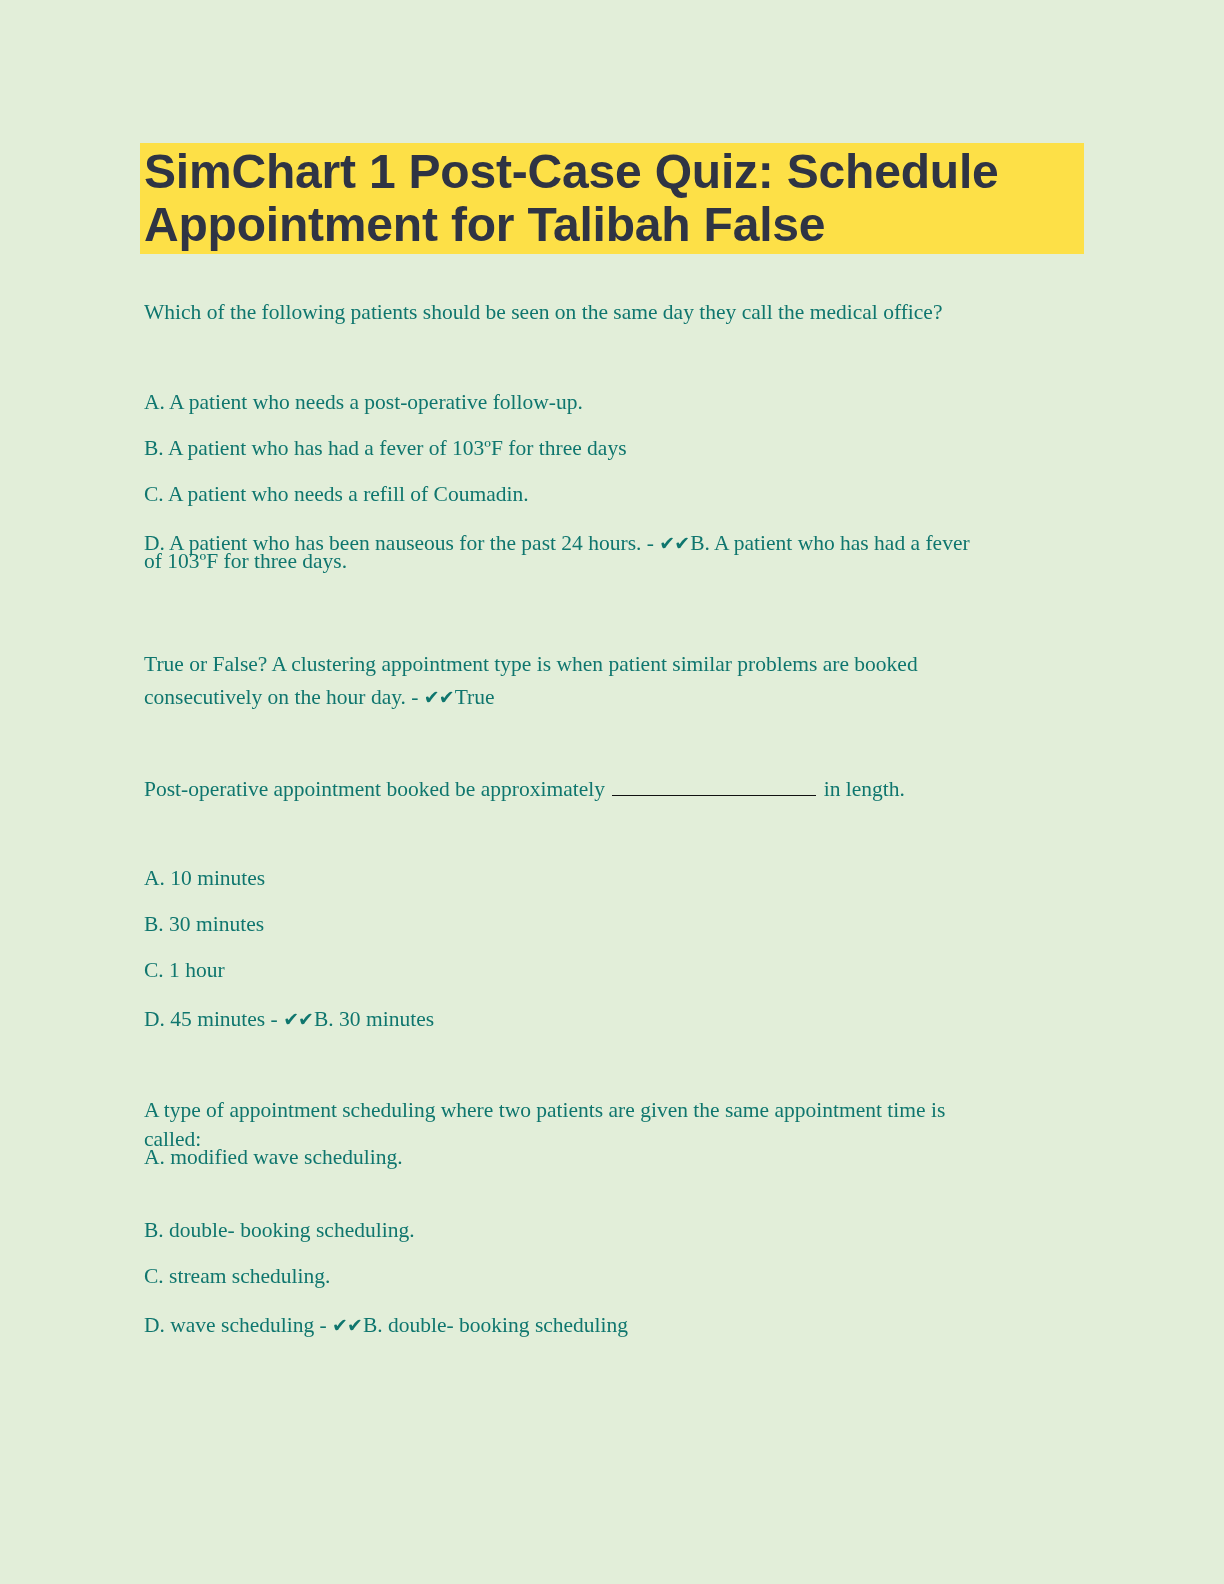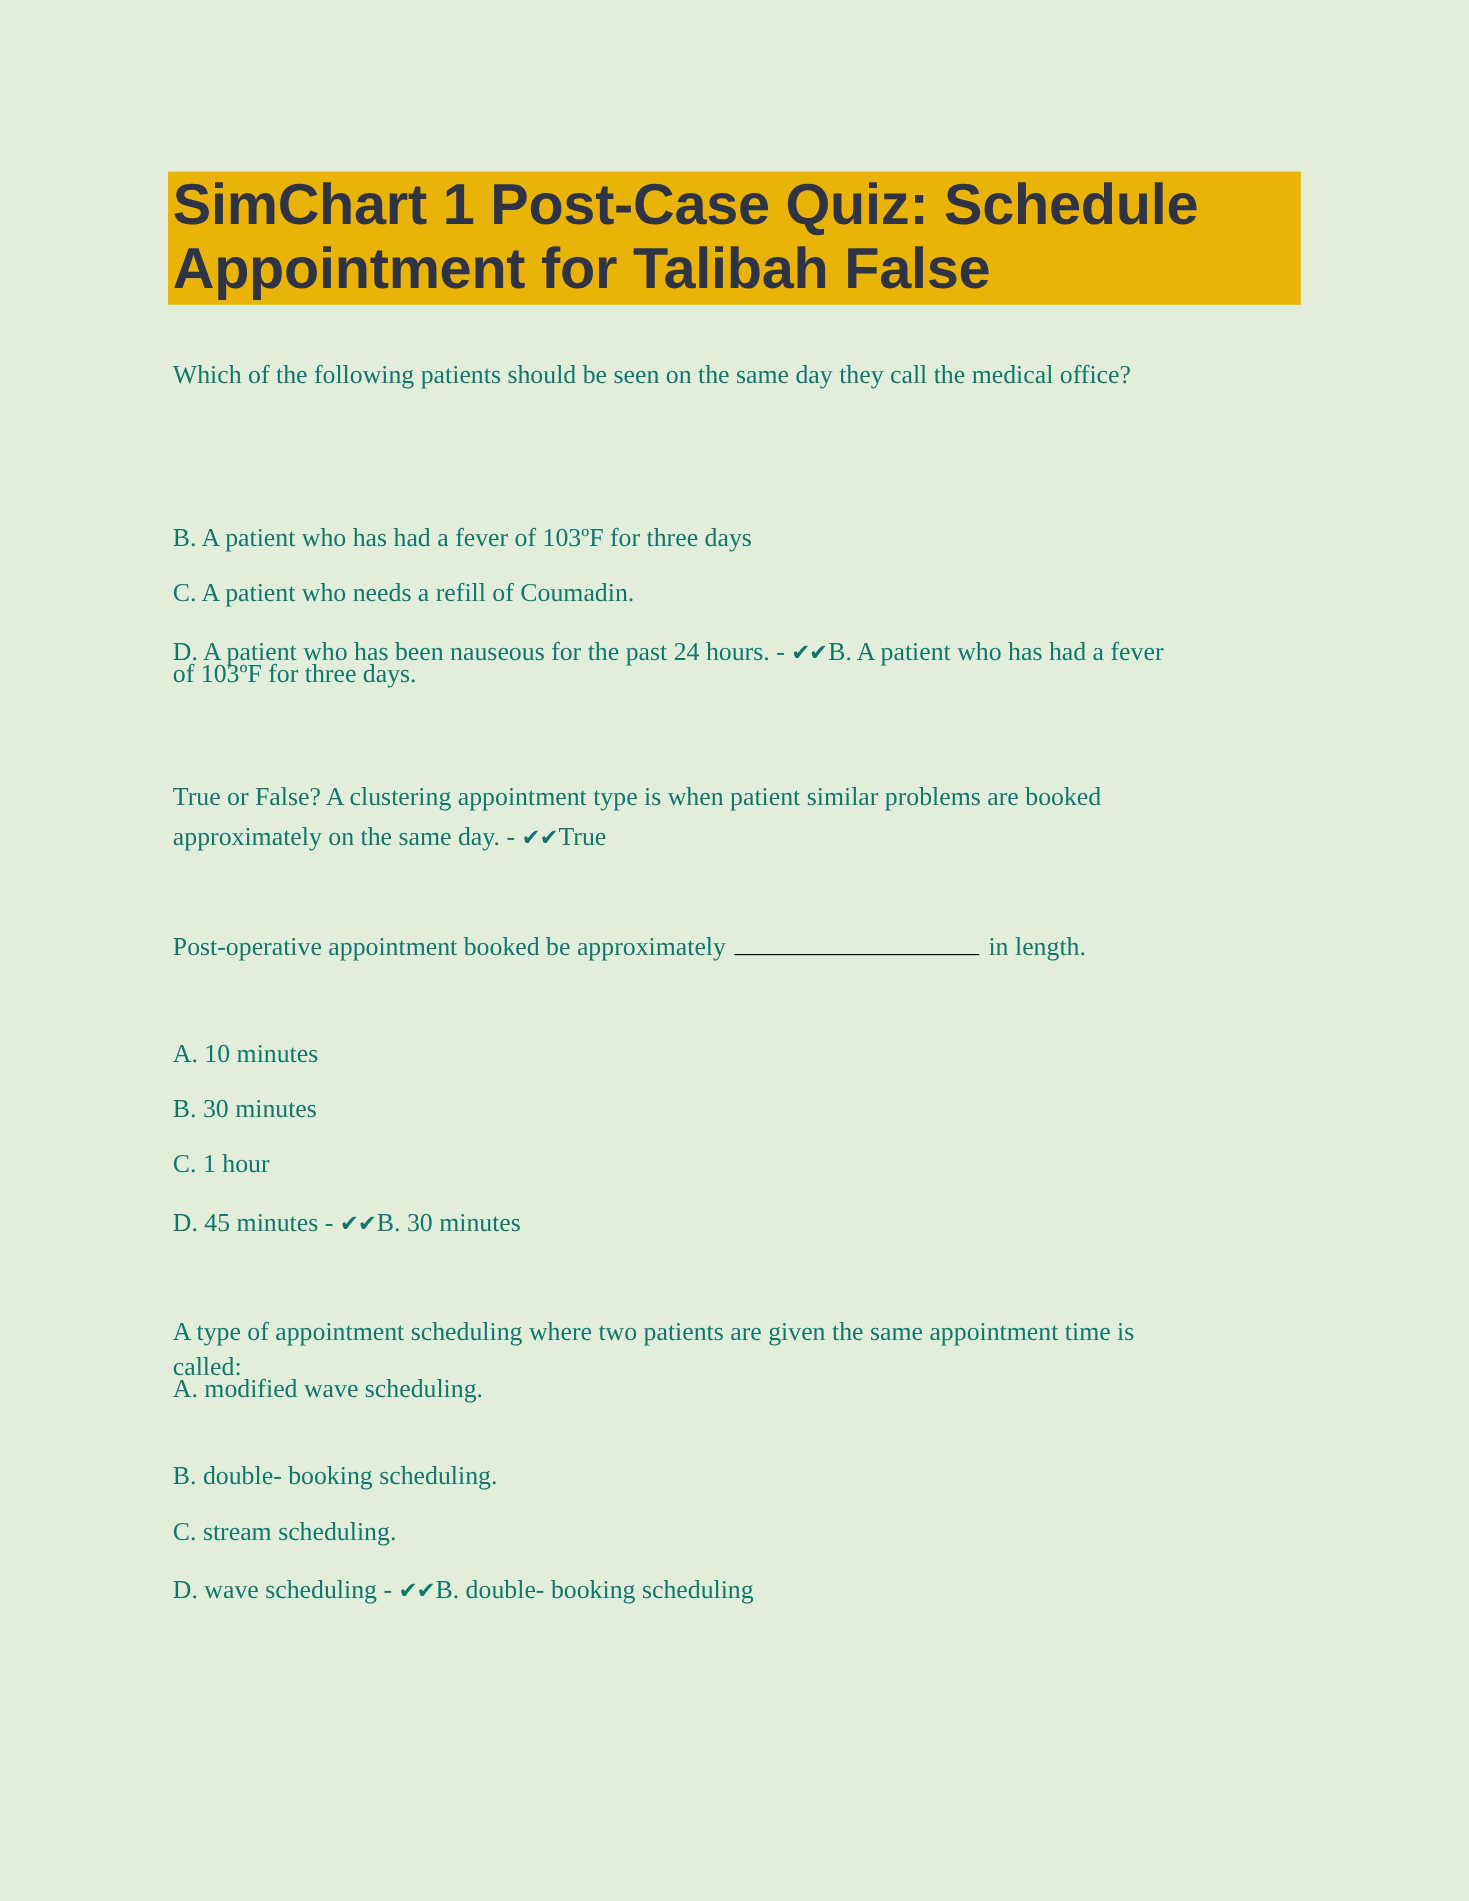--- a/index.html
+++ b/index.html
@@ -21,21 +21,21 @@
       top: 0;
       width: 1224px;
       height: 1584px;
     }
     .title-box {
       position: absolute;
       left: 140px;
       top: 143px;
       width: 944px;
       height: 111px;
-      background: #eab308;
+      background: #fde047;
     }
     .title {
       position: absolute;
       left: 4px;
       top: 2px;
       margin: 0;
       font-family: "Liberation Sans", "DejaVu Sans", sans-serif;
       font-weight: bold;
       font-size: 48px;
       line-height: 53px;
@@ -73,27 +73,28 @@
 <div class="page">
 
   <div class="title-box">
     <h1 class="title">
       <span>SimChart 1 Post-Case Quiz: Schedule</span><br>
       <span>Appointment for Talibah False</span>
     </h1>
   </div>
 
   <p class="line" style="top:301px">Which of the following patients should be seen on the same day they call the medical office?</p>
+  <p class="line" style="top:391px">A. A patient who needs a post-operative follow-up.</p>
   <p class="line" style="top:437px">B. A patient who has had a fever of 103ºF for three days</p>
   <p class="line" style="top:483px">C. A patient who needs a refill of Coumadin.</p>
   <p class="line" style="top:532px"><span>D. A patient who has been nauseous for the past 24 hours. - </span><span class="check">✔✔</span><span>B. A patient who has had a fever</span></p>
   <p class="line" style="top:550px">of 103ºF for three days.</p>
 
   <p class="line" style="top:653px">True or False? A clustering appointment type is when patient similar problems are booked</p>
-  <p class="line" style="top:686px"><span>approximately on the same day. - </span><span class="check">✔✔</span><span>True</span></p>
+  <p class="line" style="top:686px"><span>consecutively on the hour day. - </span><span class="check">✔✔</span><span>True</span></p>
 
   <p class="line" style="top:777px"><span>Post-operative appointment booked be approximately </span><span class="blank"></span><span> in length.</span></p>
   <p class="line" style="top:867px">A. 10 minutes</p>
   <p class="line" style="top:913px">B. 30 minutes</p>
   <p class="line" style="top:959px">C. 1 hour</p>
   <p class="line" style="top:1008px"><span>D. 45 minutes - </span><span class="check">✔✔</span><span>B. 30 minutes</span></p>
 
   <p class="line" style="top:1099px">A type of appointment scheduling where two patients are given the same appointment time is</p>
   <p class="line" style="top:1128px">called:</p>
   <p class="line" style="top:1146px">A. modified wave scheduling.</p>

